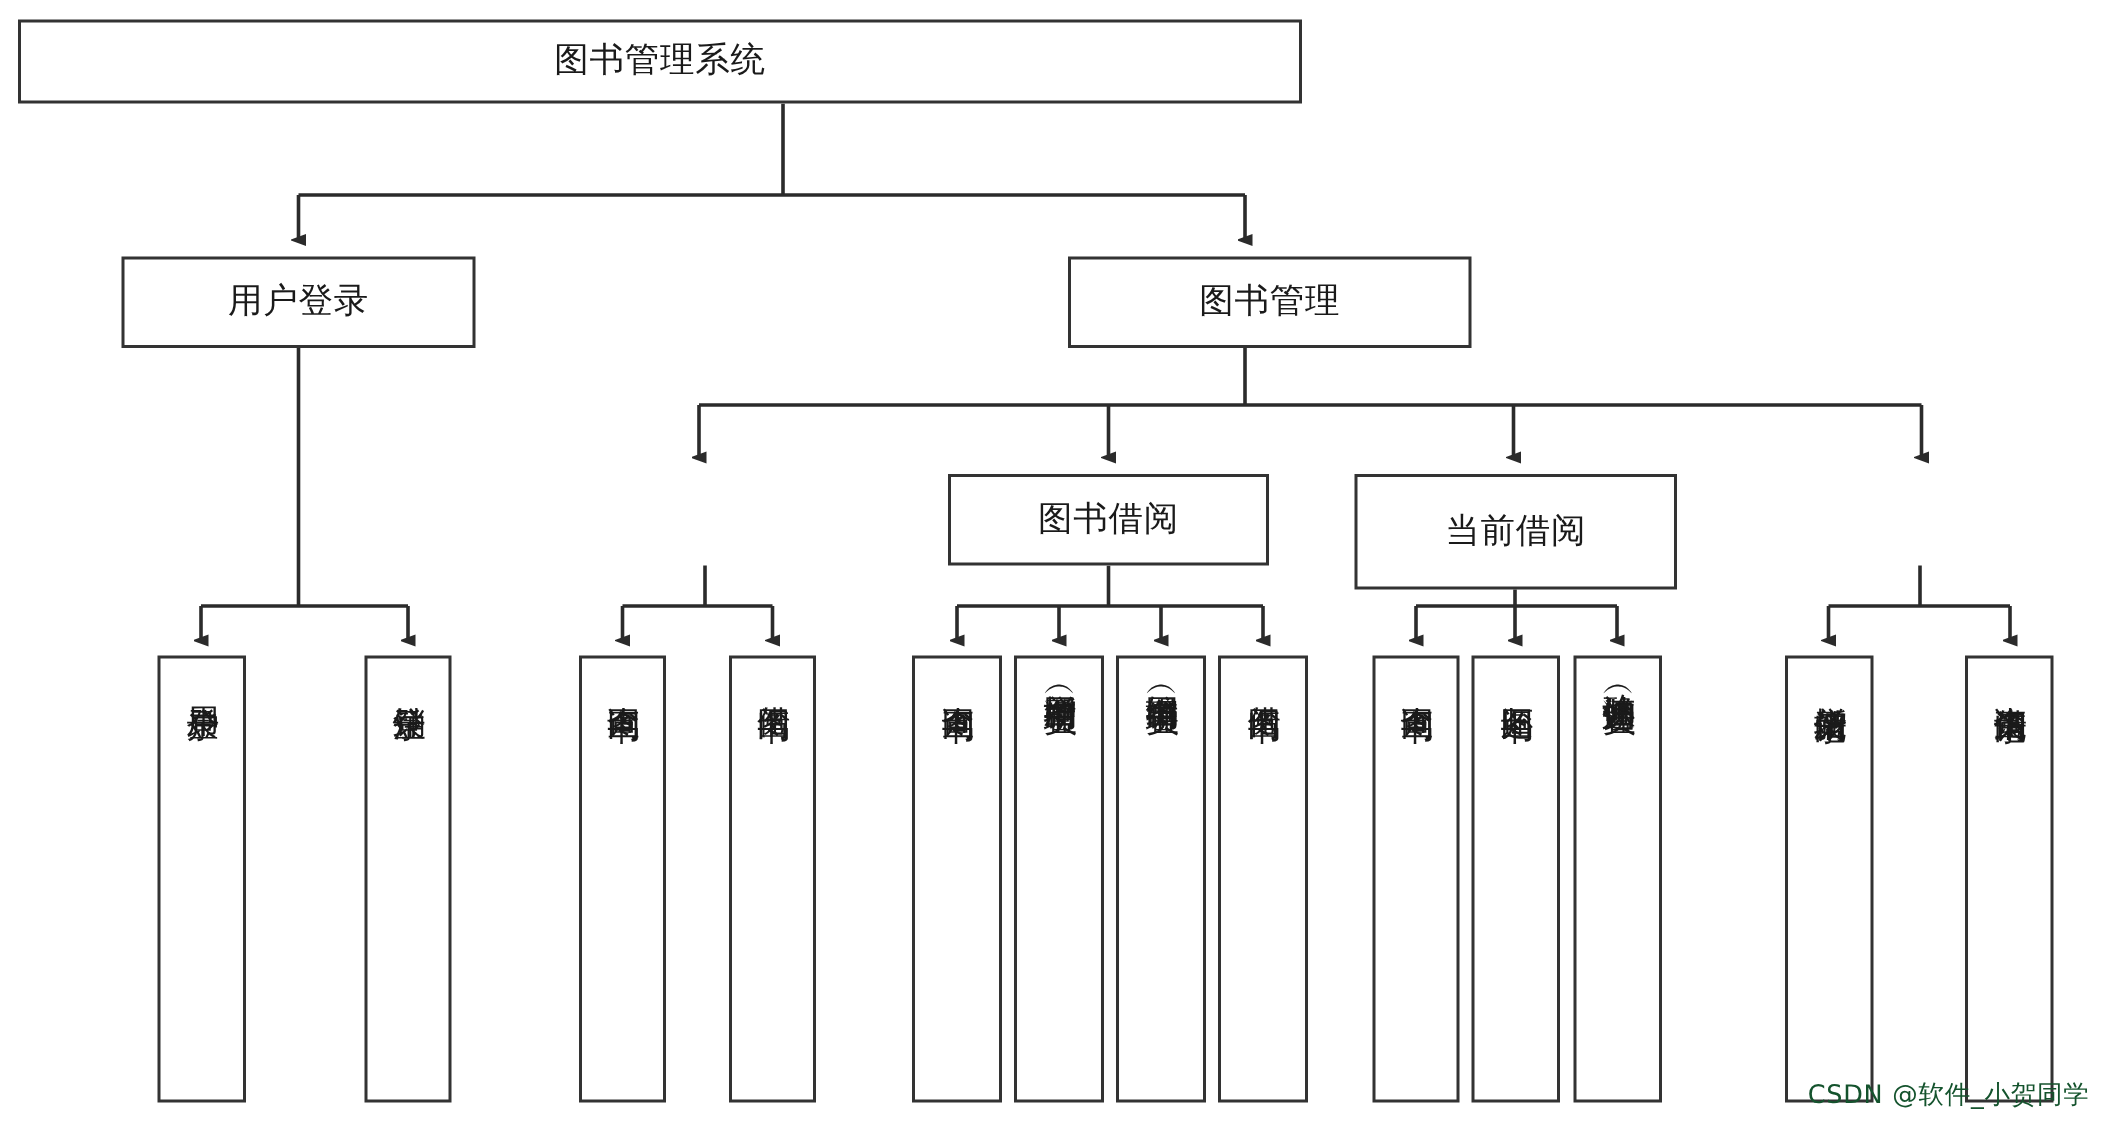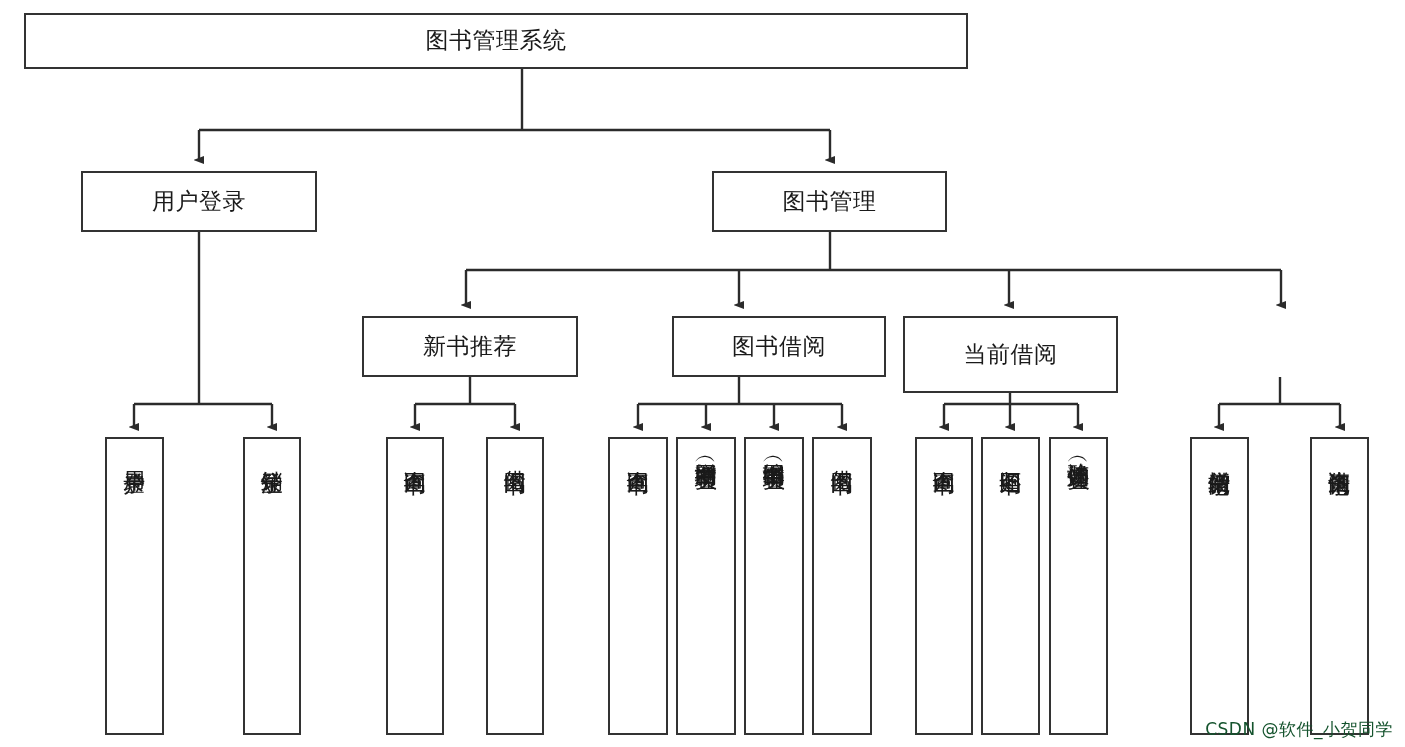--- a/index.html
+++ b/index.html
@@ -117,35 +117,32 @@
       <path d="M1010,404 L1010,427" marker-end="url(#arrow)"></path>
       <path d="M1078,404 L1078,427" marker-end="url(#arrow)"></path>
 
       <path d="M1280,377 L1280,404"></path>
       <path d="M1219,404 L1340,404"></path>
       <path d="M1219,404 L1219,427" marker-end="url(#arrow)"></path>
       <path d="M1340,404 L1340,427" marker-end="url(#arrow)"></path>
     </g>
   </svg>
 
-  <div class="node horiz" style="left:24px; top:13px; width:944px; height:56px;">
+  <div class="node horiz" style="left:12px; top:13px; width:856px; height:56px;">
     <span class="lbl">图书管理系统</span>
   </div>
 
   <div class="node horiz" style="left:81px; top:171px; width:236px; height:61px;">
     <span class="lbl">用户登录</span>
   </div>
-  <div class="node horiz" style="left:712px; top:171px; width:235px; height:61px;">
+  <div class="node horiz" style="left:712px; top:171px; width:269px; height:61px;">
     <span class="lbl">图书管理</span>
   </div>
 
-  <div class="node horiz" style="left:362px; top:316px; width:216px; height:61px;">
-    <span class="lbl">新书推荐</span>
-  </div>
-  <div class="node horiz" style="left:632px; top:316px; width:214px; height:61px;margin-left:40px;">
+  <div class="node horiz" style="left:632px; top:316px; width:214px; height:61px;">
     <span class="lbl">图书借阅</span>
   </div>
   <div class="node horiz" style="left:903px; top:316px; width:215px; height:77px;">
     <span class="lbl">当前借阅</span>
   </div>
 
   <div class="node vert" style="left:105px; top:437px; width:59px; height:298px;">
     <span class="lbl">用户登录</span>
   </div>
   <div class="node vert" style="left:243px; top:437px; width:58px; height:298px;">

